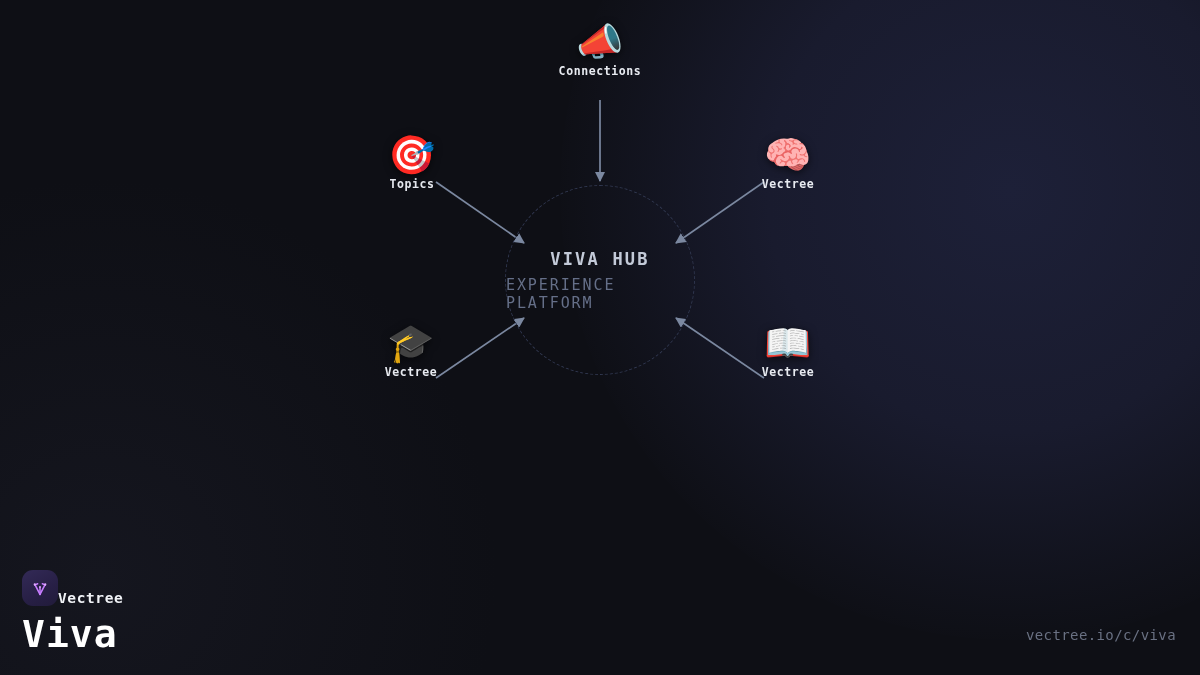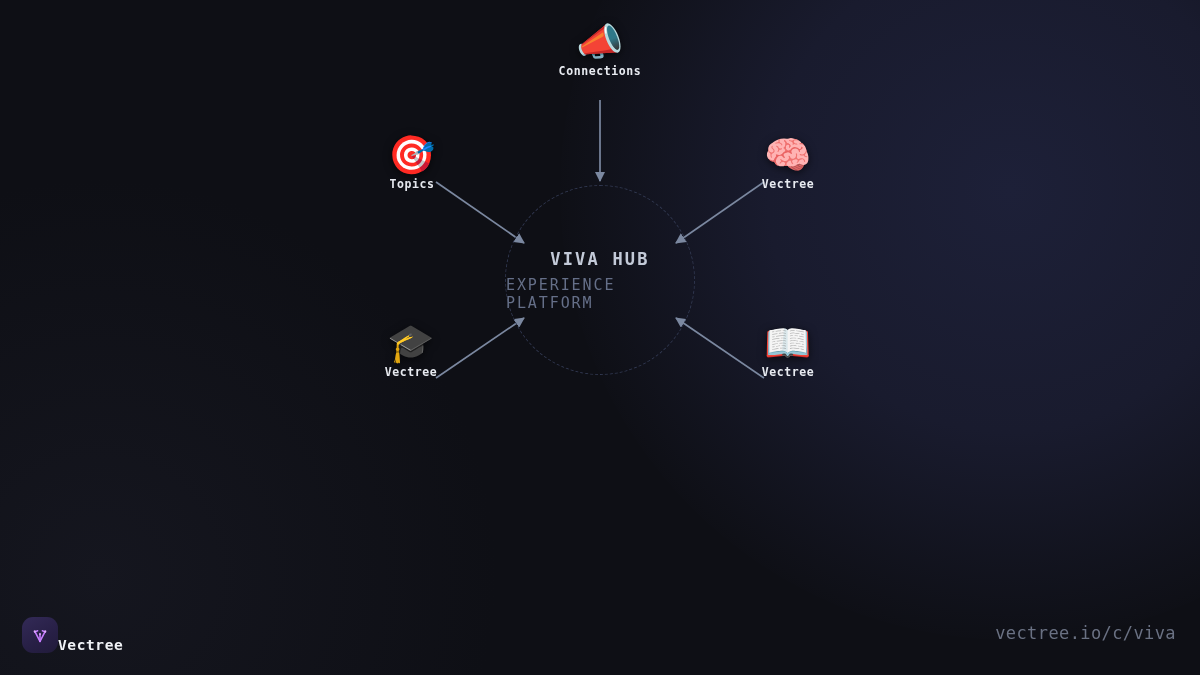--- a/index.html
+++ b/index.html
@@ -81,21 +81,21 @@
     font-size:14.5px; font-weight:bold; color:#f0f2f6;
     letter-spacing:0.6px;
   }
   #page-title {
     margin-top:9px;
     font-size:38px; font-weight:bold; color:#ffffff;
     letter-spacing:1px; line-height:1;
   }
   #url {
     position:absolute; right:24px; bottom:32px;
-    font-size:17px; color:#6a7183; letter-spacing:0.4px;
+    font-size:14px; color:#6a7183; letter-spacing:0.4px;
   }
 </style>
 </head>
 <body>
 
 <div id="glow-tr"></div>
 <div id="glow-bl"></div>
 
 <div id="diagram">
 
@@ -159,15 +159,16 @@
         </g>
         <g fill="#e0aaff">
           <circle cx="6.3" cy="8.2" r="1.25"></circle>
           <circle cx="17.7" cy="8.2" r="1.25"></circle>
           <circle cx="12" cy="11" r="1.05"></circle>
         </g>
       </svg>
     </div>
     <div class="brand-name">Vectree</div>
   </div>
+  <div id="page-title">Viva</div>
 </div>
 
 <div id="url">vectree.io/c/viva</div>
 
 </body></html>

